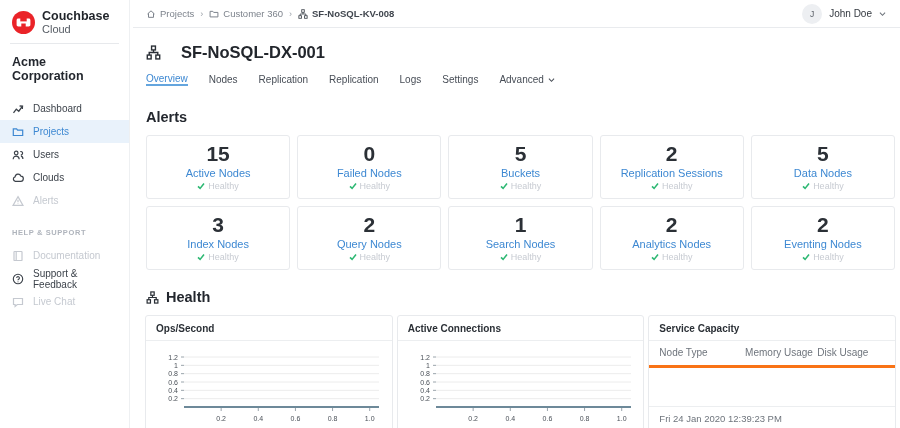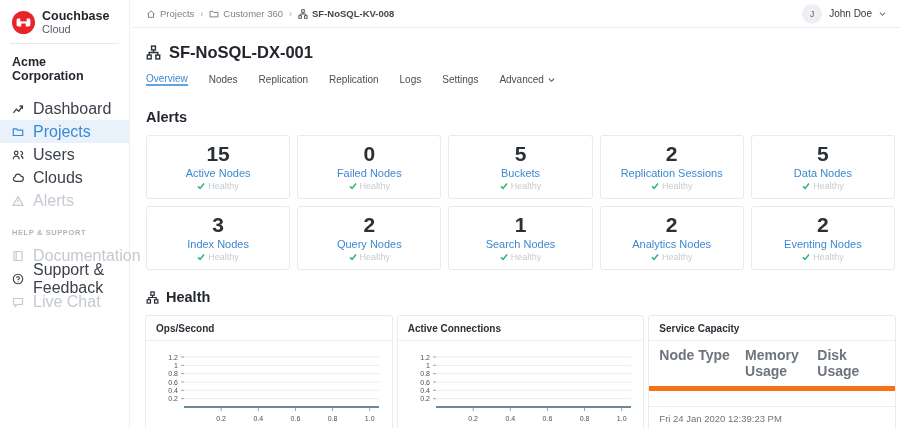--- a/index.html
+++ b/index.html
@@ -10,21 +10,21 @@
   .sidebar { position:absolute; left:0; top:0; bottom:0; width:130px; background:#fff;
     border-right:1px solid #eef0f2; z-index:2; }
   .logo-row { display:flex; align-items:center; gap:7px; padding:9px 10px 8px 12px; }
   .logo-mark { width:23px; height:23px; flex:none; }
   .logo-name { font-size:12.5px; font-weight:bold; color:#1f2329; line-height:1.15; }
   .logo-sub { font-size:11px; font-weight:normal; color:#565c64; }
   .logo-divider { height:1px; background:#e7e9ec; margin:0 10px; }
   .org-name { padding:11px 12px 2px; font-size:12.5px; font-weight:bold; color:#23272e; }
   .nav { margin-top:12px; }
   .nav-item { display:flex; align-items:center; gap:9px; height:23px; padding:0 12px;
-    font-size:16px; color:#3c424a; cursor:pointer; }
+    font-size:10px; color:#3c424a; cursor:pointer; }
   .nav-item svg { width:12px; height:12px; flex:none; }
   .nav-item.active { background:#e9f2fb; color:#3d88d2; }
   .nav-item.disabled { color:#c5c9d0; cursor:default; }
   .nav-section { padding:16px 12px 7px; font-size:7.5px; letter-spacing:.6px;
     color:#afb4bc; font-weight:bold; }
 
   
   .main { position:absolute; left:133px; right:0; top:0; bottom:0; }
   .topbar { height:28px; display:flex; align-items:center; justify-content:space-between;
     padding:0 14px 0 13px; border-bottom:1px solid #e9ebee; }
@@ -33,21 +33,21 @@
   .crumb svg { width:10px; height:10px; }
   .crumb.last { color:#40464e; font-weight:bold; }
   .crumb-sep { color:#9aa0a8; font-size:9px; }
   .user-menu { display:flex; align-items:center; gap:7px; font-size:10px; color:#33383f; cursor:pointer; }
   .avatar { width:20px; height:20px; border-radius:50%; background:#edeff2;
     display:flex; align-items:center; justify-content:center; font-size:8.5px; color:#595f67; }
   .user-menu svg { width:7px; height:6px; color:#6b7179; }
 
   .title-row { display:flex; align-items:center; gap:8px; margin:15px 0 0 13px; }
   .title-row svg { width:15px; height:15px; color:#2a2f36; }
-  .page-title { font-size:16.5px; font-weight:bold; color:#22262c; }
+  .page-title { font-size:16.5px; font-weight:bold; color:#22262c;margin-left:12px; }
 
   .tabs { display:flex; gap:21px; margin:11px 0 0 13px; font-size:10px; color:#474d56; }
   .tab { cursor:pointer; display:flex; align-items:center; gap:4px; }
   .tab.active { color:#3d88d2; border-bottom:2px solid #64a5de; }
   .tab svg { width:7px; height:6px; }
 
   .section-heading { margin:23px 0 0 13px; font-size:14.5px; font-weight:bold; color:#23272e;
     display:flex; align-items:center; gap:7px; }
   .section-heading svg { width:13px; height:13px; color:#2a2f36; }
 
@@ -60,22 +60,22 @@
   .card-status svg { width:8px; height:8px; color:#2db873; }
 
   .panels { display:flex; gap:4px; margin:10px 4px 0 12px; }
   .panel { border:1px solid #e8eaed; border-radius:3px; background:#fff; height:116px;
     flex:1 1 0; display:flex; flex-direction:column; min-width:0; }
   .panel-header { padding:7px 10px 6px; font-size:10px; font-weight:bold; color:#2b3036;
     border-bottom:1px solid #eceef0; }
   .chart-box { flex:1; display:flex; align-items:center; justify-content:center; }
   svg text { font-family:"Liberation Sans", sans-serif; }
 
-  .sc-cols { display:flex; padding:6px 10px 7px; font-size:14px; color:#6e747c;
-    border-bottom:5px solid #f97316;font-weight:bold; }
+  .sc-cols { display:flex; padding:6px 10px 7px; font-size:10px; color:#6e747c;
+    border-bottom:3px solid #f97316; }
   .sc-col-1 { width:38%; } .sc-col-2 { width:32%; } .sc-col-3 { width:30%; }
   .sc-body { flex:1; }
   .sc-footer { border-top:1px solid #eceef0; padding:6px 10px; font-size:9.5px; color:#6e747c; }
 </style>
 </head>
 <body>
 
 <div class="sidebar">
   <div class="logo-row">
     <svg class="logo-mark" viewBox="0 0 23 23">

